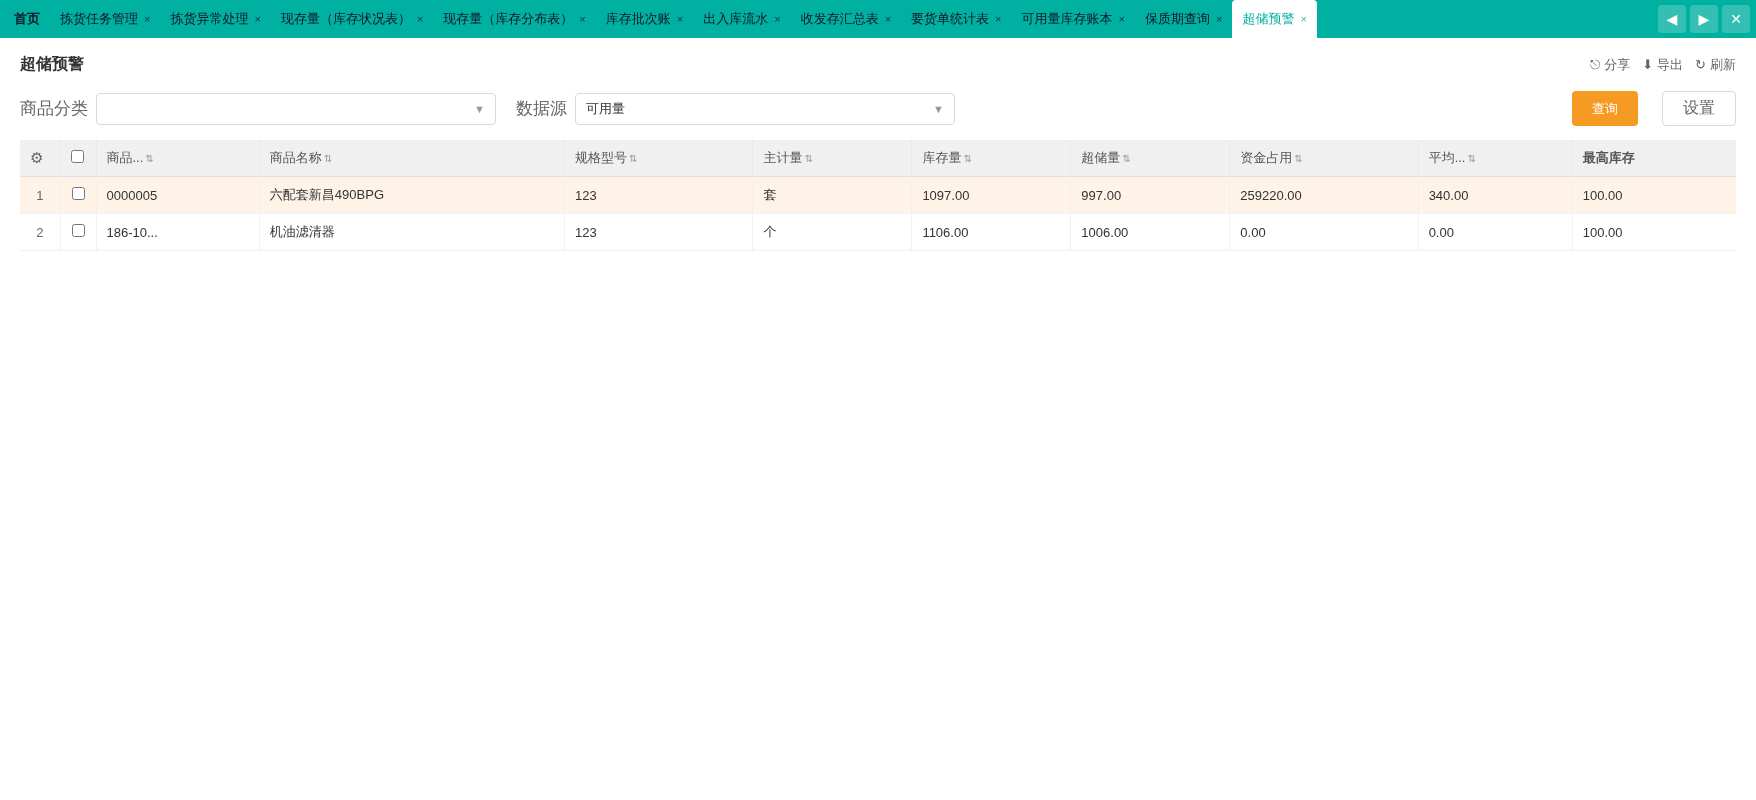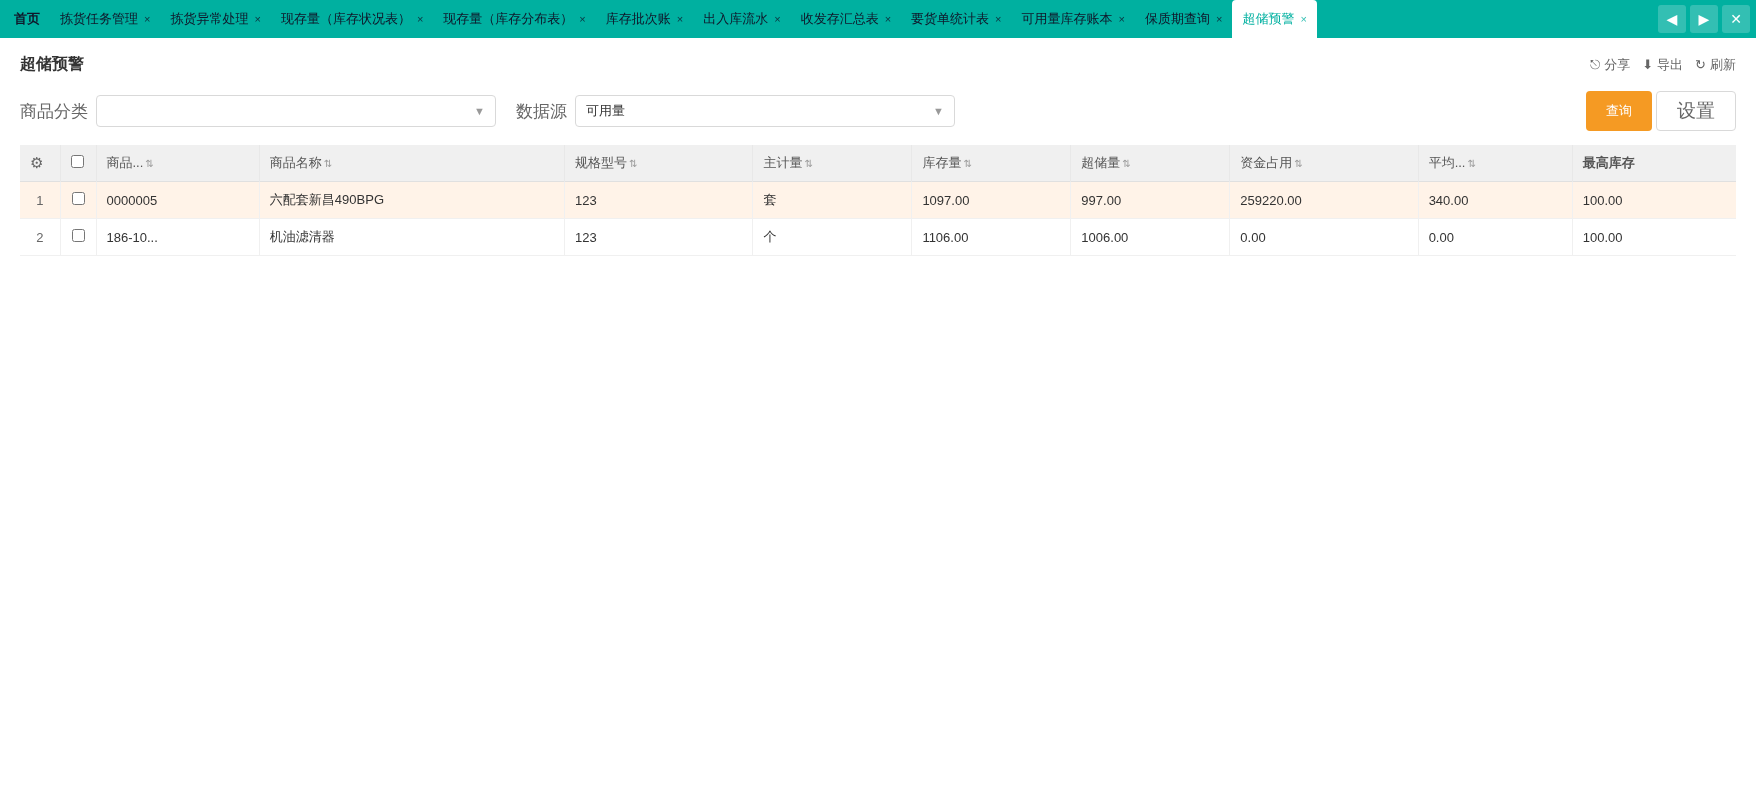--- a/index.html
+++ b/index.html
@@ -127,40 +127,40 @@
       color: #bbb;
     }
     .filter-select-value {
       color: #333;
     }
     .chevron-down { color: #999; font-size: 11px; }
 
     .action-buttons {
       margin-left: auto;
       display: flex;
-      gap: 4px;
+      gap: 24px;
       padding-left: 8px;
     }
     .btn-query {
       background: #f59a23;
       color: #fff;
       border: none;
       border-radius: 4px;
       padding: 6px 20px;
       cursor: pointer;
       font-size: 13px;
     }
     .btn-settings {
       background: #fff;
       color: #666;
       border: 1px solid #d9d9d9;
       border-radius: 4px;
       padding: 6px 20px;
       cursor: pointer;
-      font-size: 19px;
+      font-size: 16px;
     }
 
     
     .data-table {
       width: 100%;
       border-collapse: collapse;
       font-size: 13px;
     }
     .data-table thead tr {
       background: #f0f0f0;

